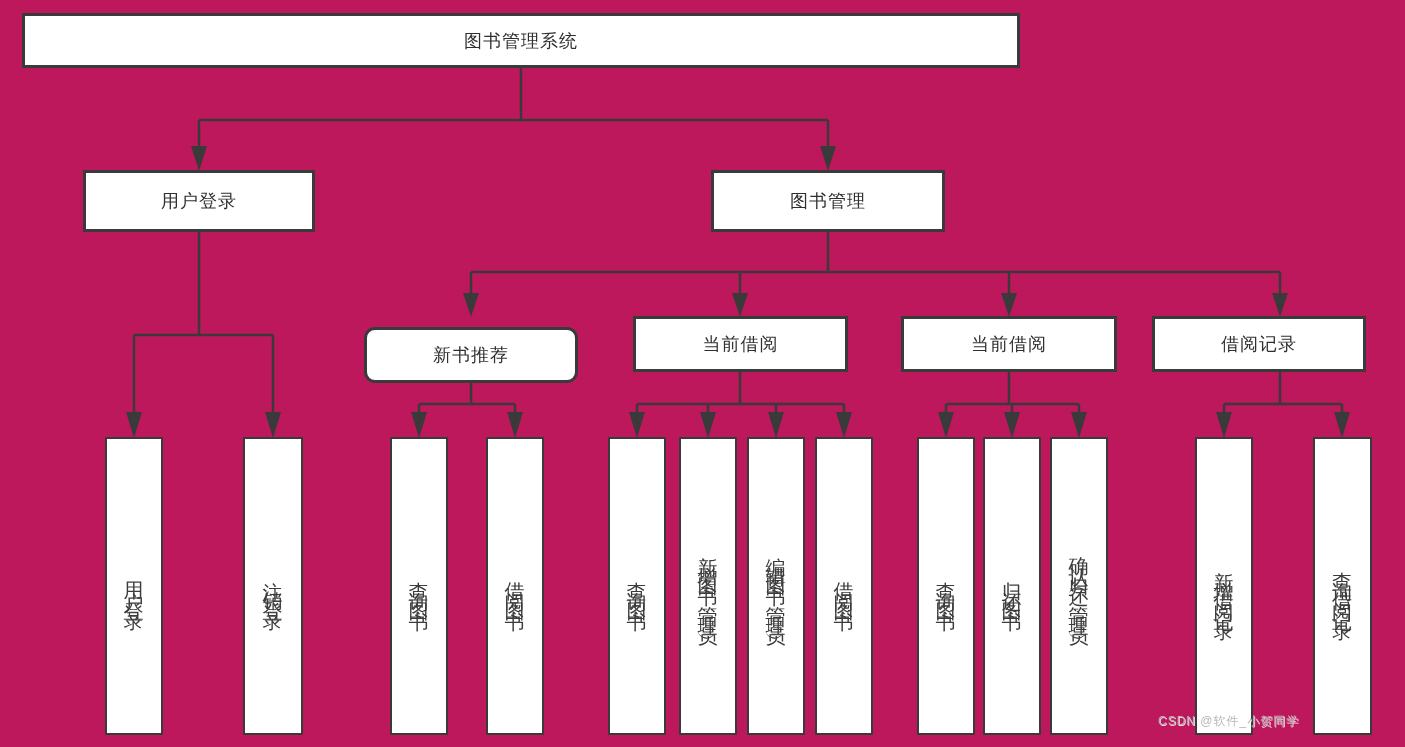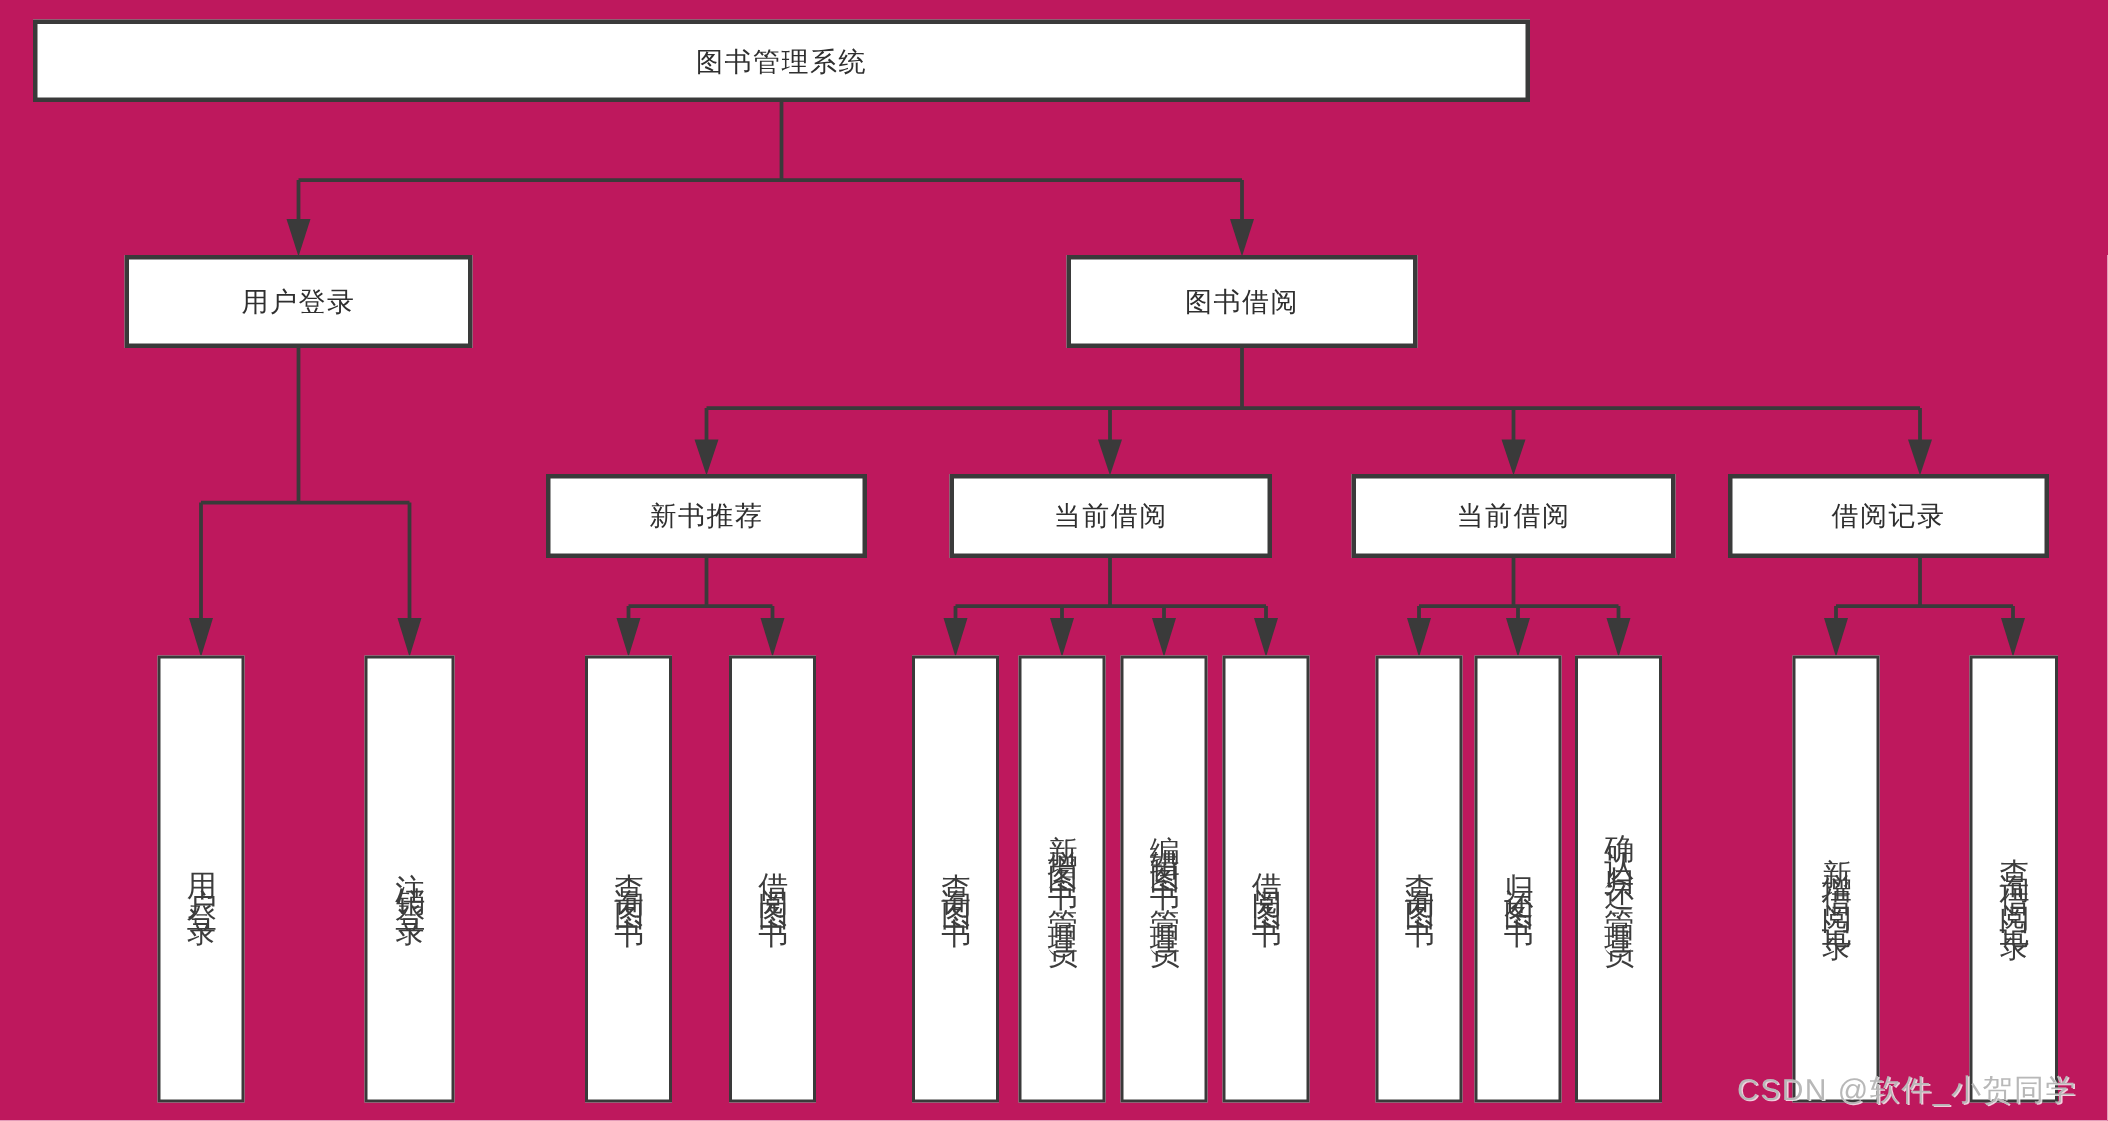--- a/index.html
+++ b/index.html
@@ -43,21 +43,21 @@
     letter-spacing: 10px;
     line-height: 1;
     color: #3c3c3c;
     white-space: nowrap;
   }
   #watermark {
     position: absolute;
     left: 1158px;
     top: 713px;
     z-index: 3;
-    font-size: 20px;
+    font-size: 12px;
     color: #b8b8b8;
     letter-spacing: 1px;
     white-space: nowrap;
     text-shadow: 1px 1px 0 rgba(255,255,255,0.8);
   }
   svg line, svg path { stroke: #3a3a3a; stroke-width: 2.5; fill: none; }
   svg polygon { fill: #3a3a3a; stroke: none; }
 </style>
 </head>
 <body>
@@ -108,24 +108,24 @@
   </svg>
 
   <div class="node hnode" style="left:22px; top:13px; width:998px; height:55px;">
     <span>图书管理系统</span>
   </div>
 
   <div class="node hnode" style="left:83px; top:170px; width:232px; height:62px;">
     <span>用户登录</span>
   </div>
   <div class="node hnode" style="left:711px; top:170px; width:234px; height:62px;">
-    <span>图书借阅</span>
+    <span>图书管理</span>
   </div>
 
-  <div class="node hnode" style="left:364px; top:316px; width:214px; height:56px;">
+  <div class="node hnode" style="left:364px; top:327px; width:214px; height:56px;border-radius:11px;">
     <span>新书推荐</span>
   </div>
   <div class="node hnode" style="left:633px; top:316px; width:215px; height:56px;">
     <span>当前借阅</span>
   </div>
   <div class="node hnode" style="left:901px; top:316px; width:216px; height:56px;text-align:right;">
     <span>当前借阅</span>
   </div>
   <div class="node hnode" style="left:1152px; top:316px; width:214px; height:56px;">
     <span>借阅记录</span>

